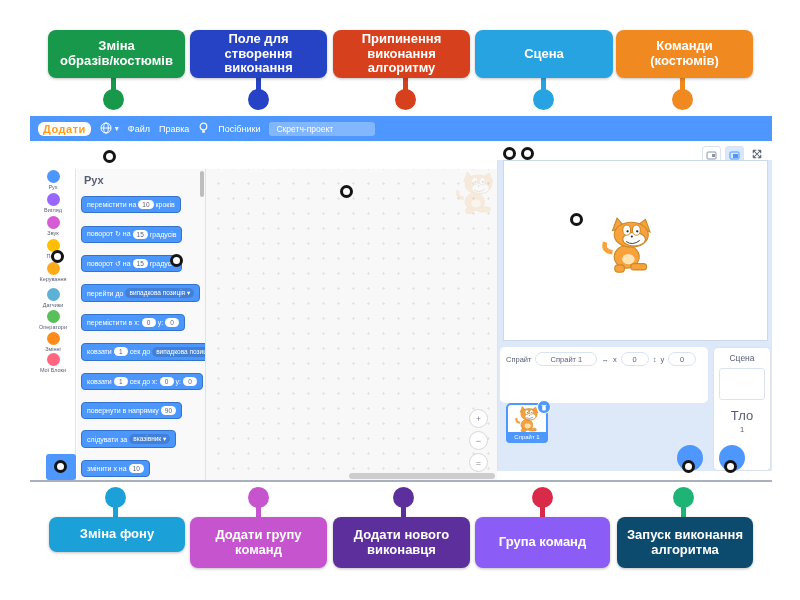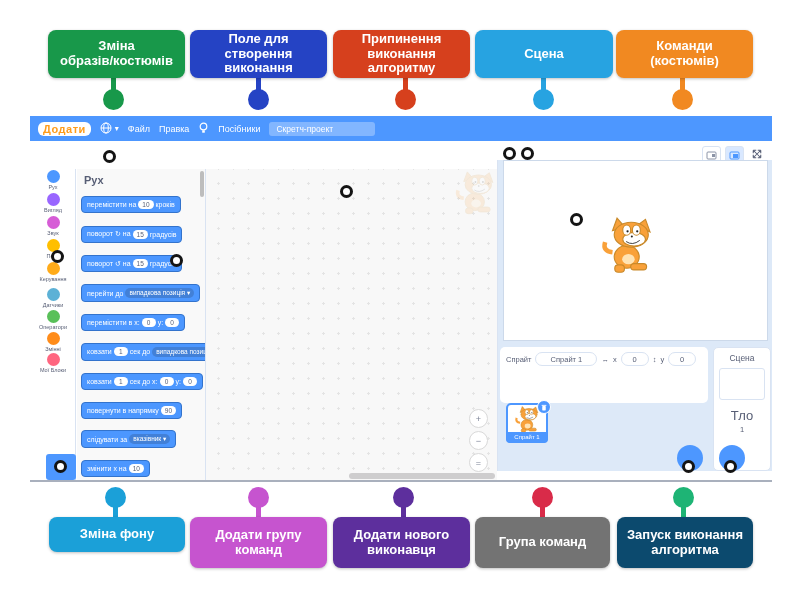--- a/index.html
+++ b/index.html
@@ -159,21 +159,21 @@
       <div class="stem" style="left: 112.5px; top: 503px; height: 14px; background: rgb(27, 160, 216);"></div>
       <div class="dot" style="left: 104.5px; top: 486.5px; background: rgb(27, 160, 216);"></div>
       <div class="label-box" style="left: 190px; top: 517px; width: 137px; height: 51px; background: rgb(198, 84, 207);">Додати групу
 команд</div>
       <div class="stem" style="left: 255.5px; top: 503px; height: 14px; background: rgb(198, 84, 207);"></div>
       <div class="dot" style="left: 247.5px; top: 486.5px; background: rgb(198, 84, 207);"></div>
       <div class="label-box" style="left: 333px; top: 517px; width: 137px; height: 51px; background: rgb(93, 47, 157);">Додати нового
 виконавця</div>
       <div class="stem" style="left: 400.5px; top: 503px; height: 14px; background: rgb(93, 47, 157);"></div>
       <div class="dot" style="left: 392.5px; top: 486.5px; background: rgb(93, 47, 157);"></div>
-      <div class="label-box" style="left: 475px; top: 517px; width: 135px; height: 51px; background: #737373;">Група команд</div>
+      <div class="label-box" style="left: 475px; top: 517px; width: 135px; height: 51px; background: #8b5cf6;">Група команд</div>
       <div class="stem" style="left: 539.5px; top: 503px; height: 14px; background: rgb(217, 43, 73);"></div>
       <div class="dot" style="left: 531.5px; top: 486.5px; background: rgb(217, 43, 73);"></div>
       <div class="label-box" style="left: 617px; top: 517px; width: 136px; height: 51px; background: #0c4a6e;">Запуск виконання
 алгоритма</div>
       <div class="stem" style="left: 680.5px; top: 503px; height: 14px; background: rgb(30, 180, 117);"></div>
       <div class="dot" style="left: 672.5px; top: 486.5px; background: rgb(30, 180, 117);"></div>
     </div>
 
   <div id="screenshot">
 

